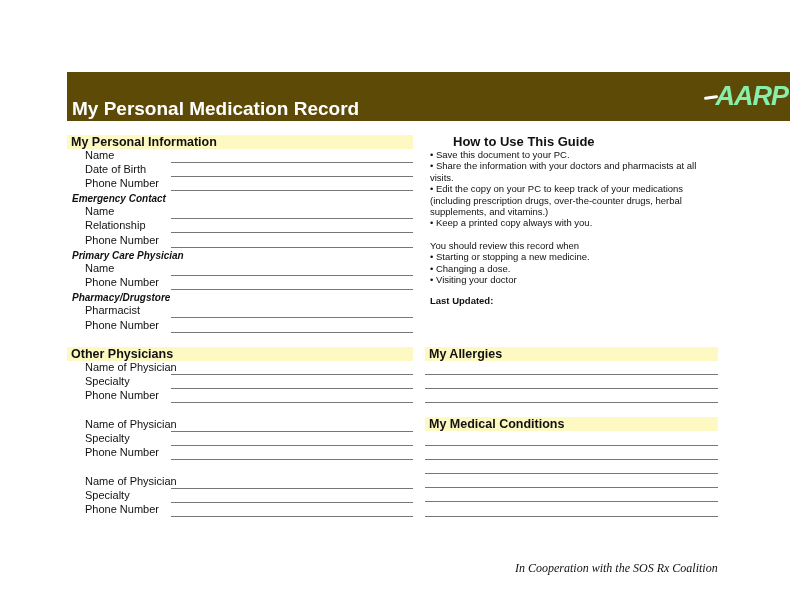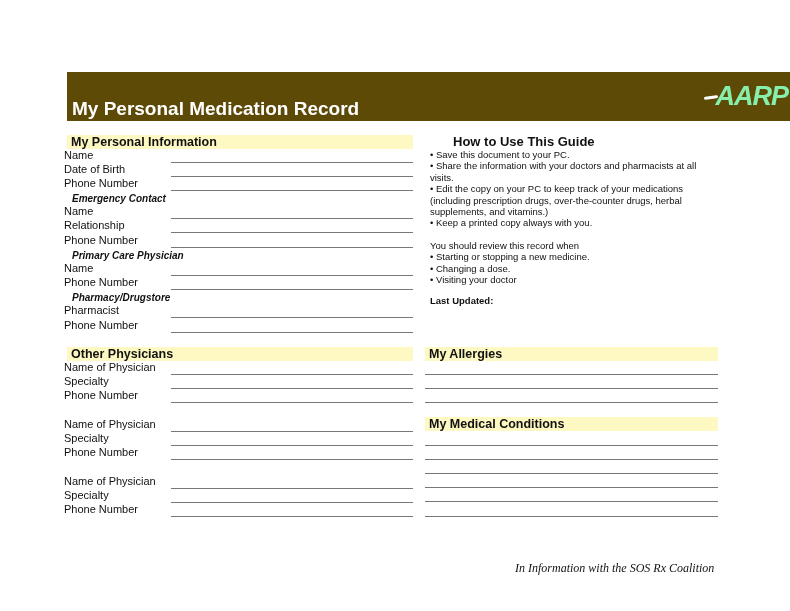--- a/index.html
+++ b/index.html
@@ -2,21 +2,21 @@
 <html><head>
 <meta charset="utf-8">
 <style>
   html,body{margin:0;padding:0;background:#fff;}
   body{width:790px;height:611px;position:relative;overflow:hidden;font-family:"Liberation Sans",sans-serif;color:#111;}
   .banner{position:absolute;left:67px;top:72px;width:727px;height:49px;background:#5e4a07;}
   .banner .title{position:absolute;left:5px;bottom:1px;color:#fff;font-weight:bold;font-size:19px;}
   .logo{position:absolute;right:6px;top:9px;color:#86efac;font-weight:bold;font-size:27px;letter-spacing:-1px;font-style:italic;}
   .logo .swoosh{display:inline-block;width:14px;height:3px;background:#fff;vertical-align:middle;margin-right:-3px;border-radius:2px;transform:rotate(-8deg);}
   .hdr{position:absolute;height:14px;background:#fef9c3;font-weight:bold;font-size:12.5px;line-height:14px;padding-left:4px;box-sizing:border-box;color:#111;}
-  .lbl{position:absolute;left:64px;font-size:11px;line-height:13px;}
+  .lbl{position:absolute;left:85px;font-size:11px;line-height:13px;}
   .sub{position:absolute;left:72px;font-size:10px;font-weight:bold;font-style:italic;line-height:12px;}
   .line{position:absolute;height:1px;background:#777;}
   .guide{position:absolute;left:430px;top:134px;width:290px;font-size:9.5px;line-height:11.4px;}
   .guide .gt{font-weight:bold;font-size:13px;line-height:15px;padding-left:23px;}
   .guide .it{}
   .guide .lu{font-weight:bold;}
   .footer{position:absolute;left:515px;top:561px;font-family:"Liberation Serif",serif;font-style:italic;font-size:12px;}
 </style>
 </head>
 <body>
@@ -98,13 +98,13 @@
 <div class="line" style="left:425px;top:402px;width:293px"></div>
 
 <div class="hdr" style="left:425px;top:417px;width:293px;">My Medical Conditions</div>
 <div class="line" style="left:425px;top:445px;width:293px"></div>
 <div class="line" style="left:425px;top:459px;width:293px"></div>
 <div class="line" style="left:425px;top:473px;width:293px"></div>
 <div class="line" style="left:425px;top:487px;width:293px"></div>
 <div class="line" style="left:425px;top:501px;width:293px"></div>
 <div class="line" style="left:425px;top:516px;width:293px"></div>
 
-<div class="footer">In Information with the SOS Rx Coalition</div>
+<div class="footer">In Cooperation with the SOS Rx Coalition</div>
 
 </body></html>

